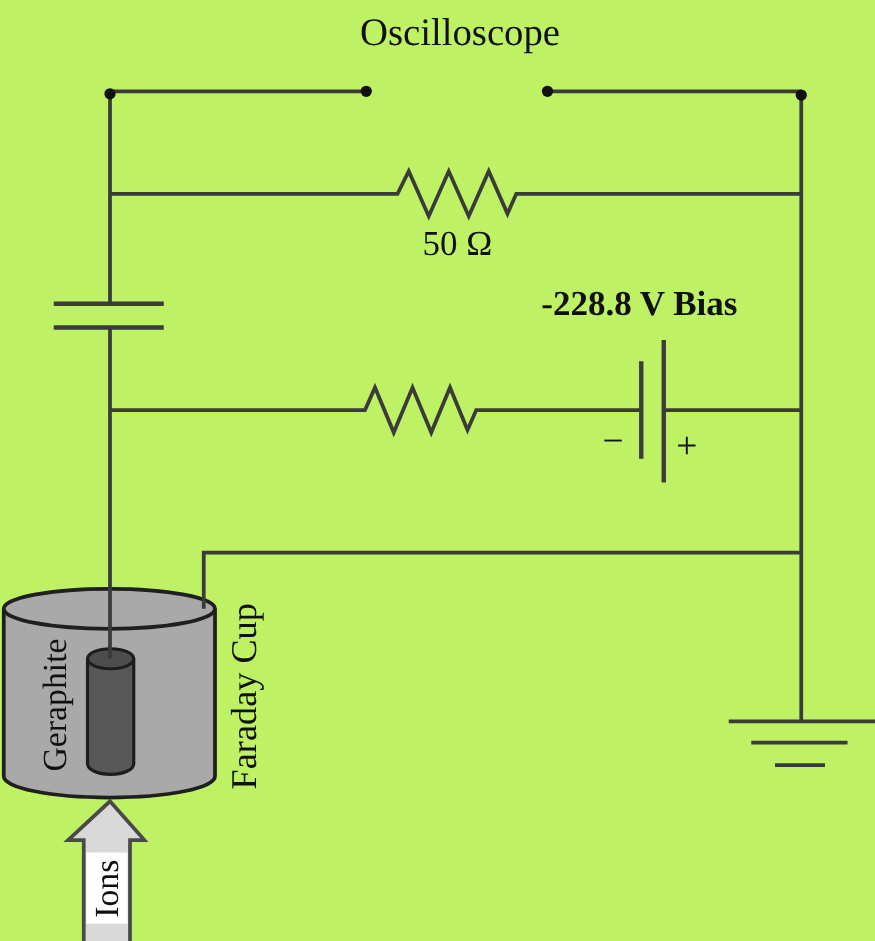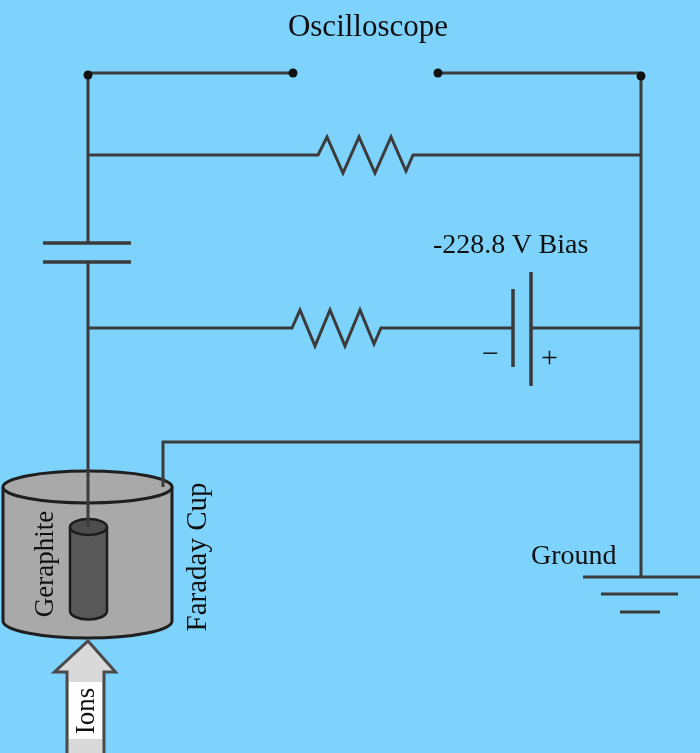--- a/index.html
+++ b/index.html
@@ -1,20 +1,20 @@
 <!DOCTYPE html>
 <html><head>
 <meta charset="utf-8">
 <style>
   html, body { margin: 0; padding: 0; background: #fff; }
   #canvas {
     position: relative;
     width: 700px;
     height: 753px;
-    background: #7dd3fc;
+    background: #bef264;
     overflow: hidden;
     font-family: "Liberation Serif", "DejaVu Serif", serif;
     color: #101010;
   }
   .lbl {
     position: absolute;
     white-space: nowrap;
     line-height: 1.05;
     color: #101010;
     user-select: none;
@@ -77,30 +77,30 @@
     <g fill="#111">
       <circle cx="88" cy="75" r="4.5"></circle>
       <circle cx="293" cy="73" r="4.5"></circle>
       <circle cx="438" cy="73" r="4.5"></circle>
       <circle cx="641" cy="76" r="4.5"></circle>
     </g>
   </svg>
 
   <div class="lbl center" style="left:248px; top:10px; width:240px; font-size:31px;">Oscilloscope</div>
 
+  <div class="lbl center" style="left:306px; top:181px; width:120px; font-size:28px;">50 Ω</div>
 
 
-  <div class="lbl" style="left:433px; top:229px; font-size:28px;">-228.8 V Bias</div>
+  <div class="lbl" style="left:433px; top:229px; font-size:28px;font-weight:bold;">-228.8 V Bias</div>
 
 
   <div class="lbl" style="left:482px; top:337px; font-size:30px;">−</div>
 
   <div class="lbl" style="left:541px; top:341px; font-size:30px;">+</div>
 
-  <div class="lbl" style="left:531px; top:540px; font-size:28px;">Ground</div>
 
   <div class="lbl rot" style="left:-31px; top:550px; width:150px; height:28px; font-size:27px;">Geraphite</div>
 
   <div class="lbl rot" style="left:111px; top:542px; width:170px; height:30px; font-size:29px;">Faraday Cup</div>
 
   <div class="lbl rot" style="left:50px; top:697px; width:70px; height:28px; font-size:27px;">Ions</div>
 
 </div>
 
 </body></html>

